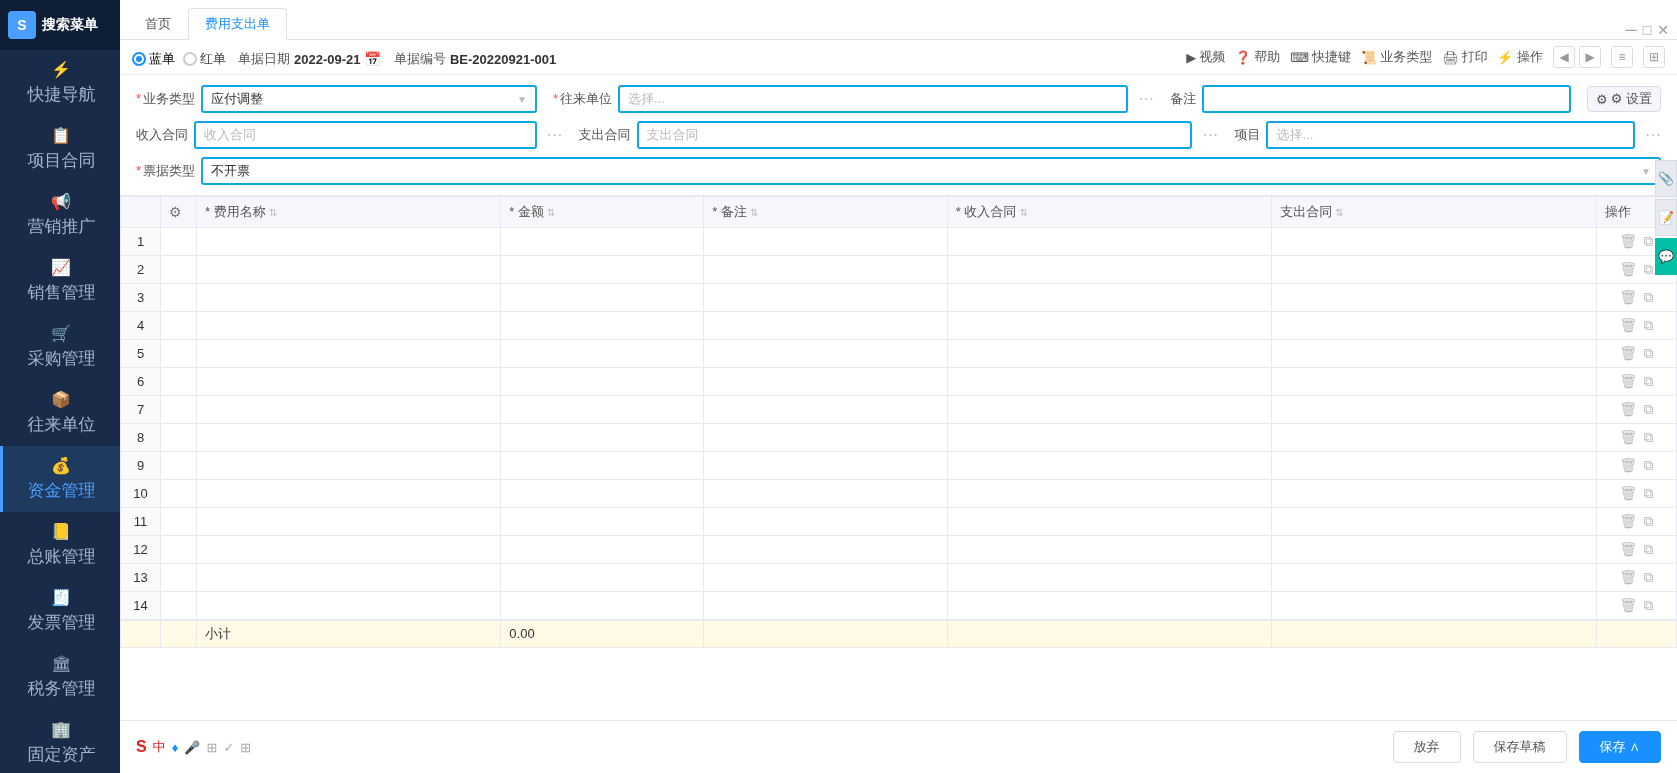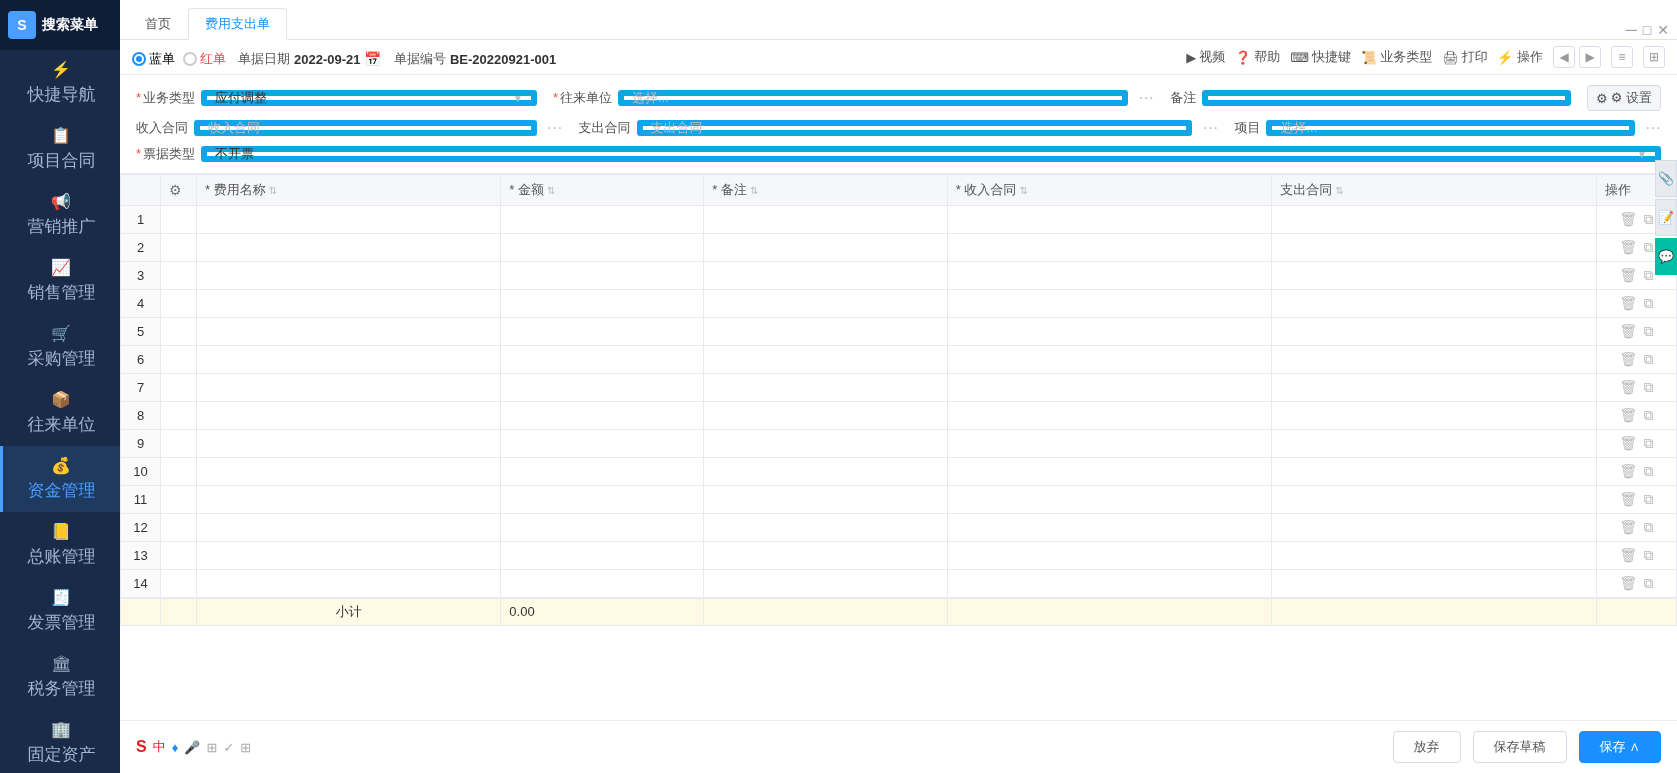--- a/index.html
+++ b/index.html
@@ -137,22 +137,22 @@
     .form-field {
       display: flex;
       align-items: center;
       gap: 6px;
       flex: 1;
     }
     .form-label { color: #555; white-space: nowrap; }
     .form-label.required::before { content: '*'; color: #ff4d4f; margin-right: 2px; }
     .form-input {
       flex: 1;
-      height: 16px;
-      border: 6px solid #0ea5e9;
+      height: 28px;
+      border: 2px solid #0ea5e9;
       border-radius: 3px;
       padding: 0 8px;
       color: #333;
       background: #fff;
       display: flex; align-items: center; justify-content: space-between;
       cursor: pointer;
     }
     .form-input.placeholder { color: #bbb; }
     .form-input-arrow { color: #bbb; font-size: 10px; }
     .form-dots { color: #bbb; font-size: 16px; cursor: pointer; margin-left: 4px; }
@@ -178,21 +178,21 @@
       position: sticky; top: 0; z-index: 1;
     }
     .data-table td {
       border: 1px solid #e8eaf0;
       padding: 4px 8px;
       color: #333;
       height: 28px;
     }
     .col-num { width: 40px; text-align: center; color: #999; background: #fafafa; }
     .col-settings { width: 36px; text-align: center; }
-    .col-expense-name { min-width: 150px; text-align: center; }
+    .col-expense-name { min-width: 150px; }
     .col-amount { min-width: 100px; }
     .col-note { min-width: 120px; }
     .col-income { min-width: 160px; }
     .col-expense-contract { min-width: 160px; }
     .col-actions { width: 80px; text-align: center; }
     .th-sort { display: flex; align-items: center; gap: 3px; }
     .sort-icon { color: #bbb; font-size: 10px; }
     .action-icons { display: flex; gap: 6px; justify-content: center; }
     .action-icon { color: #bbb; cursor: pointer; font-size: 14px; }
     .summary-row td {
@@ -334,21 +334,21 @@
 
   <div class="toolbar">
 
     <div class="radio-group">
       <div class="radio-item">
         <div class="radio-dot checked"></div>
         <span>蓝单</span>
       </div>
       <div class="radio-item">
         <div class="radio-dot red"></div>
-        <span style="color:#ef4444;">红单</span>
+        <span style="color:#404040;">红单</span>
       </div>
     </div>
 
     <div class="toolbar-field">
       <span class="toolbar-field-label">单据日期</span>
       <span class="toolbar-field-value">2022-09-21</span>
       <span class="toolbar-icon">📅</span>
     </div>
 
     <div class="toolbar-field">

